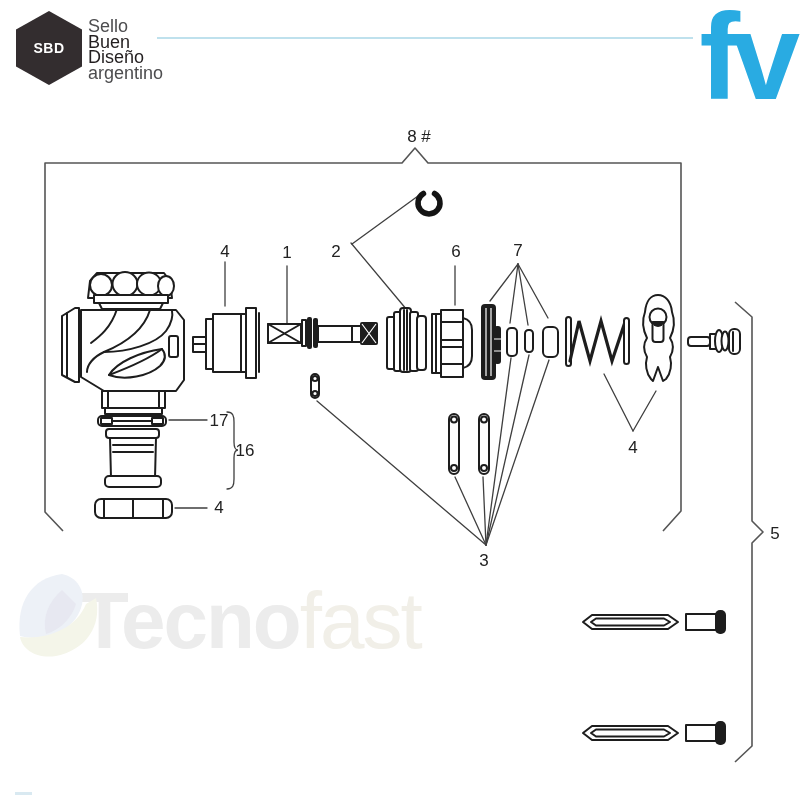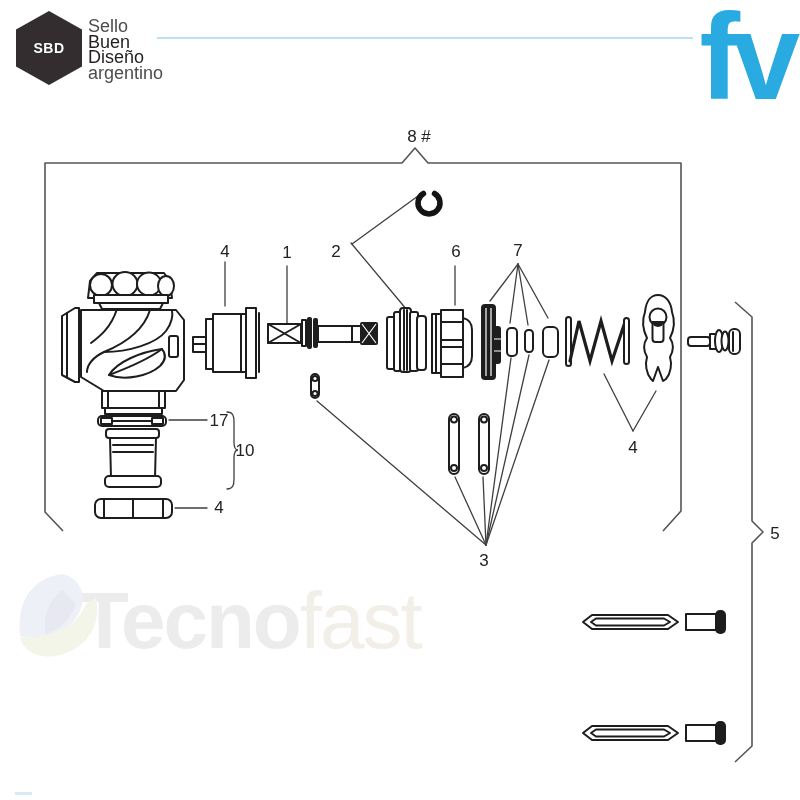--- a/index.html
+++ b/index.html
@@ -241,17 +241,17 @@
 
   <div class="plabel" style="left:419px;top:137px">8 #</div>
   <div class="plabel" style="left:225px;top:252px">4</div>
   <div class="plabel" style="left:287px;top:253px">1</div>
   <div class="plabel" style="left:336px;top:252px">2</div>
   <div class="plabel" style="left:456px;top:252px">6</div>
   <div class="plabel" style="left:518px;top:251px">7</div>
   <div class="plabel" style="left:484px;top:561px">3</div>
   <div class="plabel" style="left:633px;top:448px">4</div>
   <div class="plabel" style="left:219px;top:421px">17</div>
-  <div class="plabel" style="left:245px;top:451px">10</div>
+  <div class="plabel" style="left:245px;top:451px">16</div>
   <div class="plabel" style="left:219px;top:508px">4</div>
   <div class="plabel" style="left:775px;top:534px">5</div>
 
 </div>
 
 </body></html>

